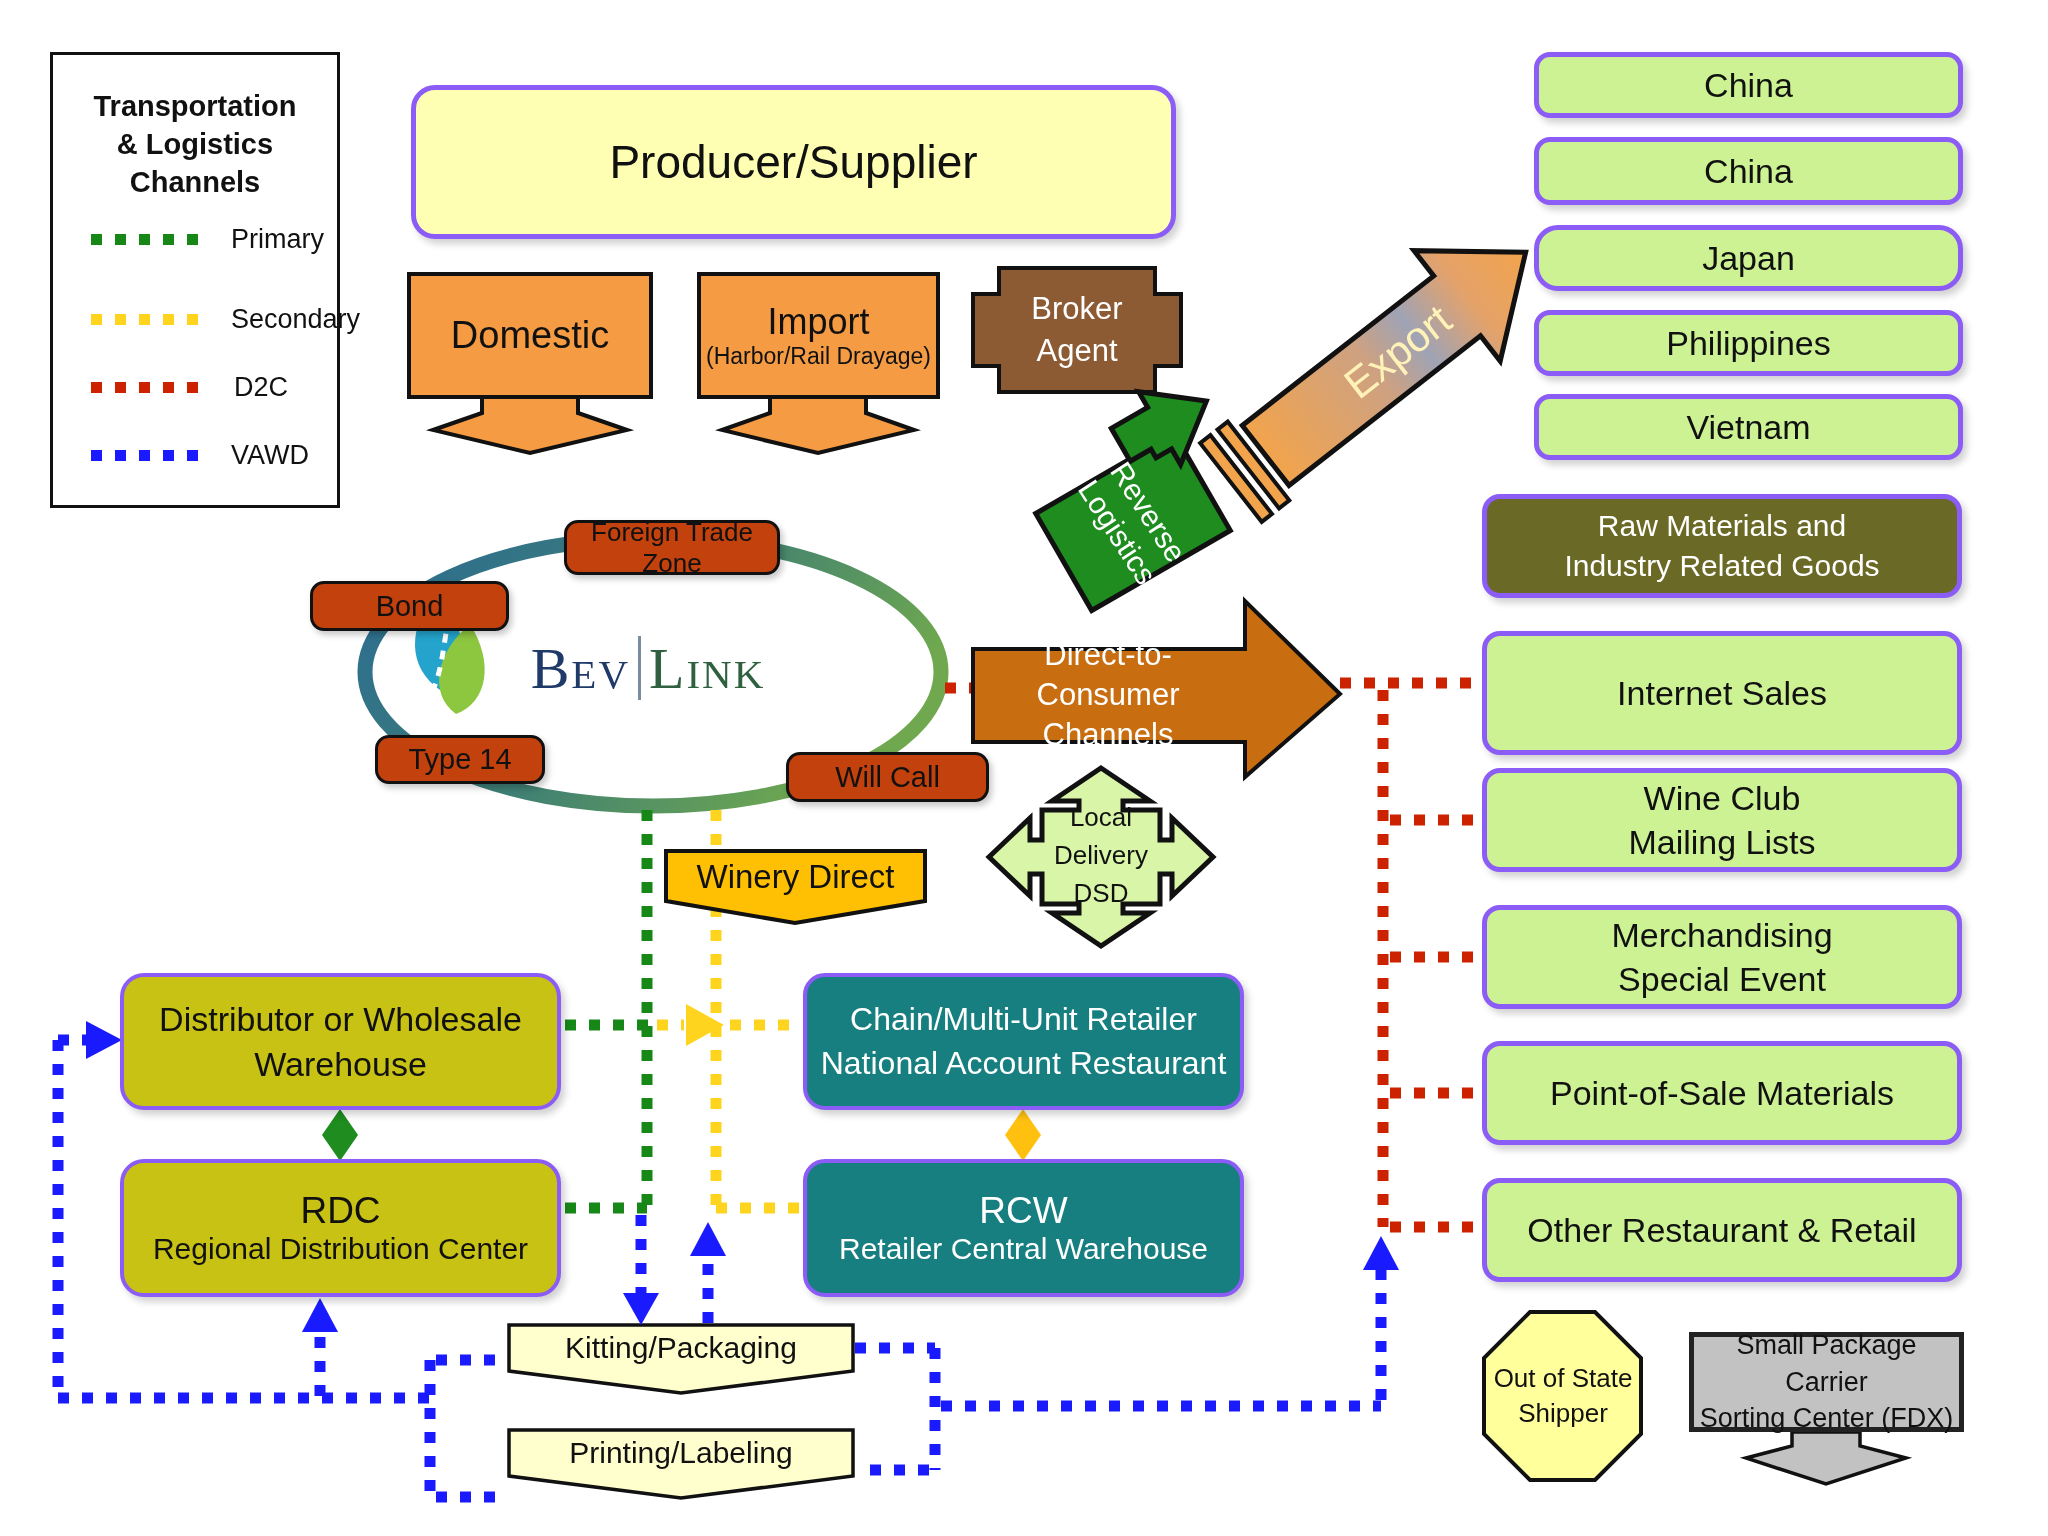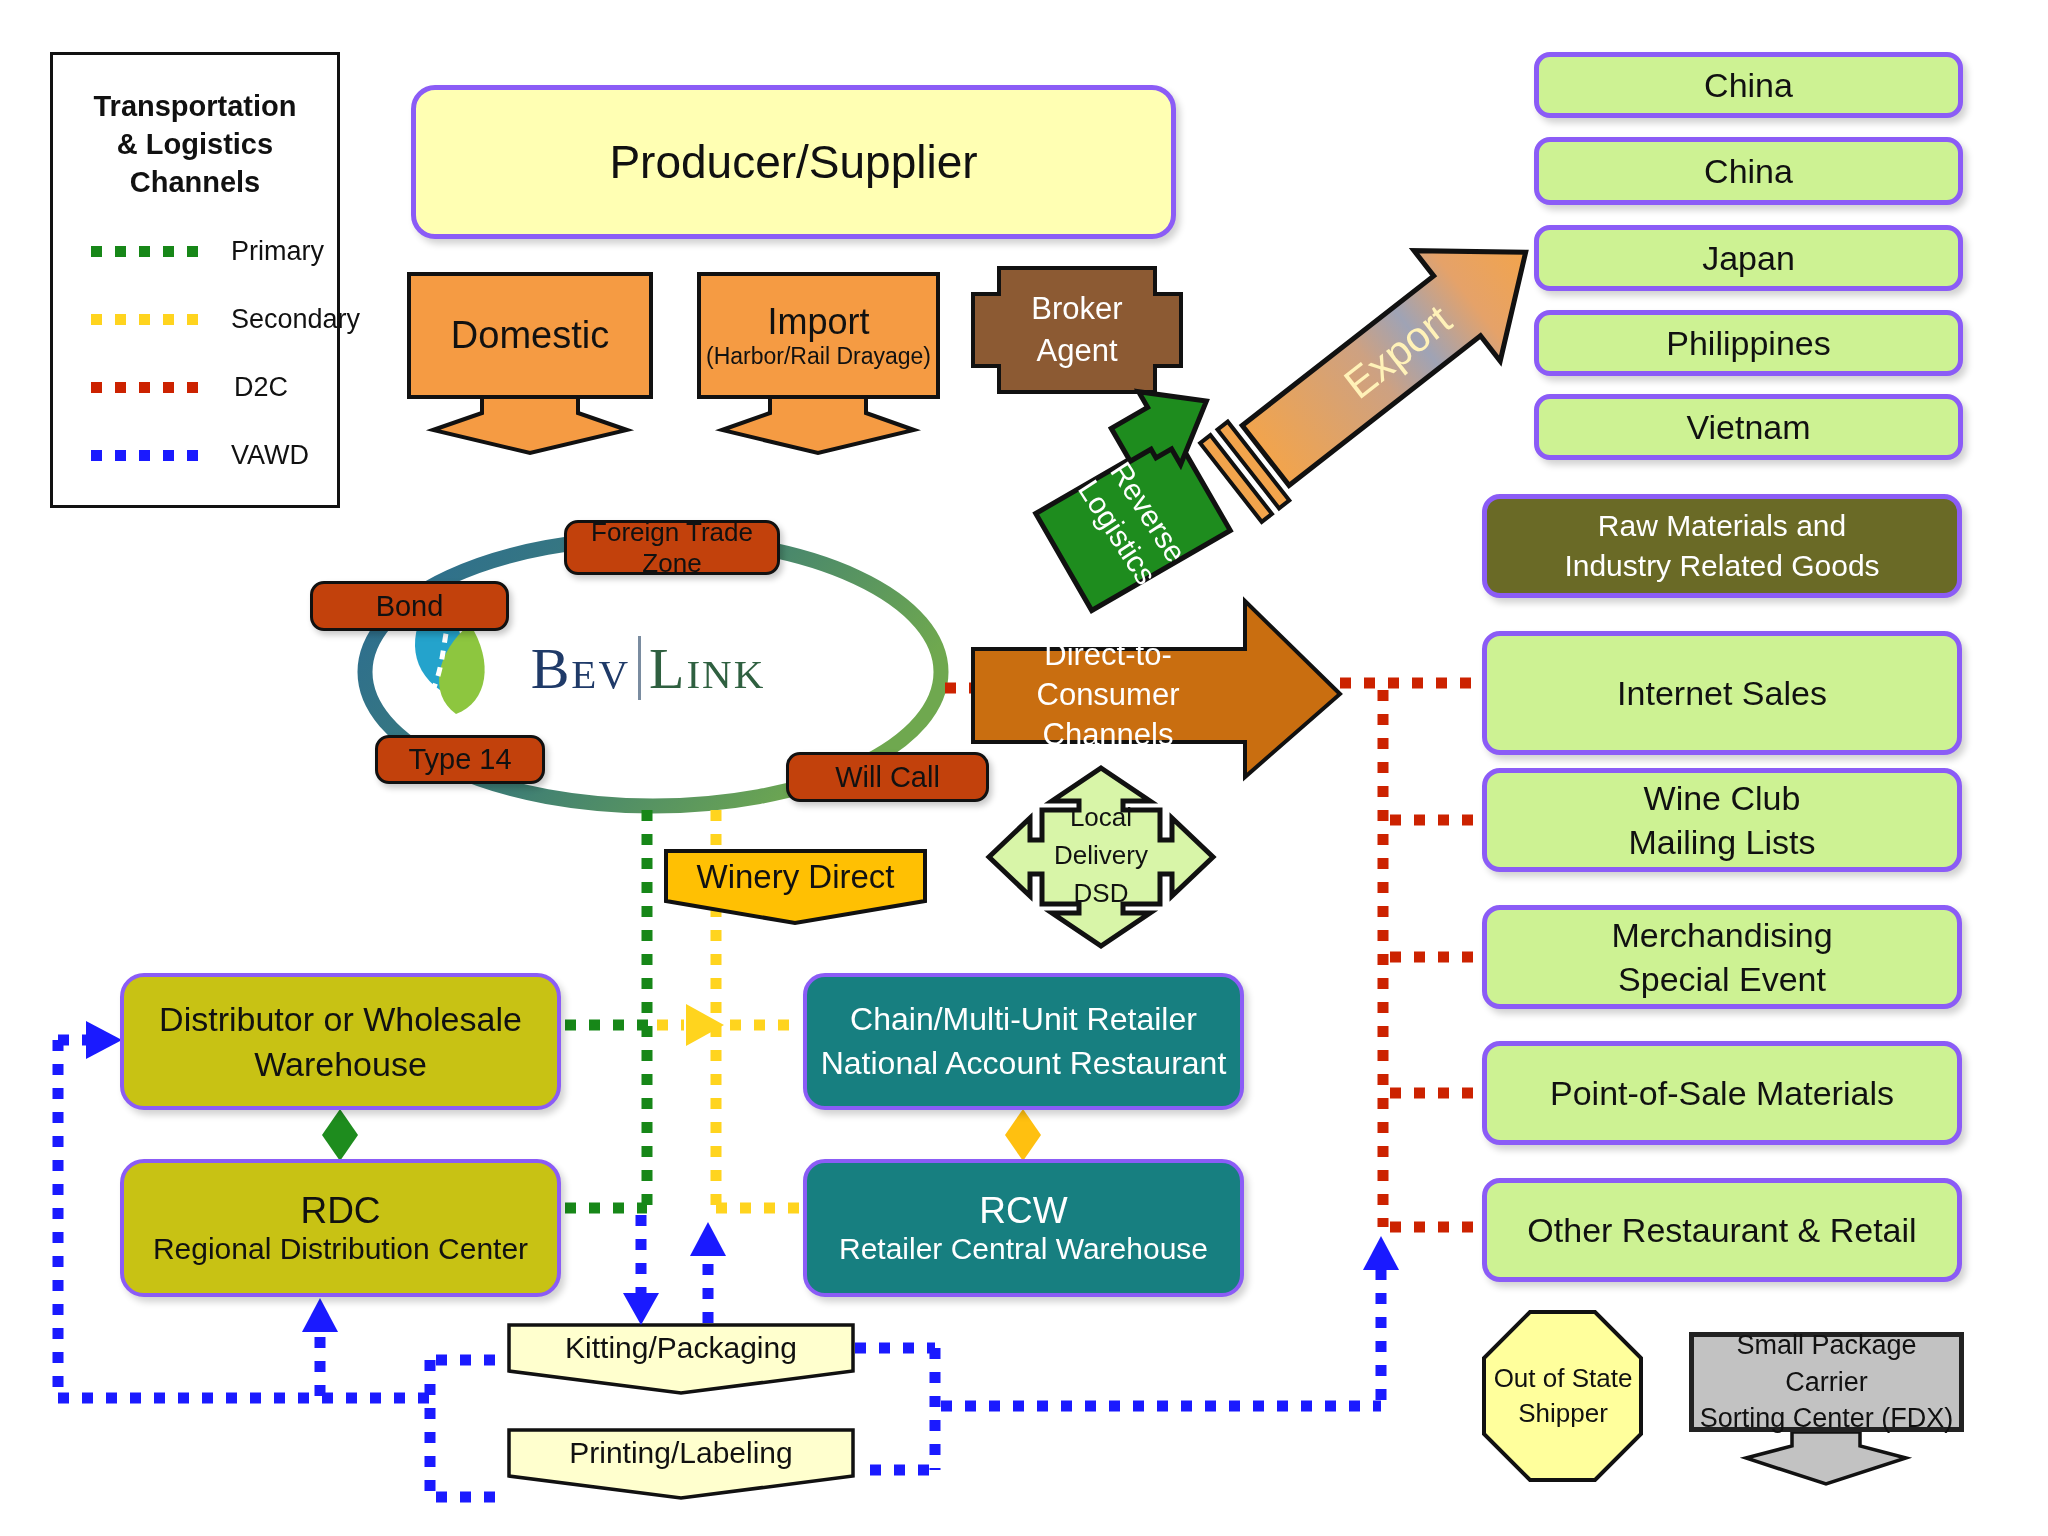--- a/index.html
+++ b/index.html
@@ -134,21 +134,21 @@
     </g>
 
     <polygon points="340,1109 358,1135 340,1161 322,1135" fill="#1E8C1E"></polygon>
     <polygon points="1023,1109 1041,1135 1023,1161 1005,1135" fill="#FFC010"></polygon>
   </svg>
 
   <div class="abs" style="left:50px;top:52px;width:290px;height:456px;border:3px solid #111;background:#fff;">
     <div class="lbl" style="left:0;top:30px;width:100%;height:120px;font-size:29px;font-weight:bold;line-height:1.3;">Transportation
 &amp; Logistics
 Channels</div>
-    <div class="legend-item" style="left:38px;top:176px;">
+    <div class="legend-item" style="left:38px;top:164px;">
       <div class="swatch" style="background:repeating-linear-gradient(90deg,#178718 0 11px,transparent 11px 24px);"></div>
       <span style="font-size:27px;">Primary</span>
     </div>
     <div class="legend-item" style="left:38px;top:244px;">
       <div class="swatch" style="background:repeating-linear-gradient(90deg,#FFD41E 0 11px,transparent 11px 24px);"></div>
       <span style="font-size:27px;">Secondary</span>
     </div>
     <div class="legend-item" style="left:38px;top:312px;gap:23px;">
       <div class="swatch" style="background:repeating-linear-gradient(90deg,#CC2200 0 11px,transparent 11px 24px);"></div>
       <span style="font-size:27px;">D2C</span>
@@ -168,21 +168,21 @@
   </div>
   <div class="lbl" style="left:973px;top:268px;width:208px;height:124px;font-size:31px;line-height:1.35;color:#fff;">Broker
 Agent</div>
 
   <div class="lbl" style="left:1298px;top:322px;width:200px;height:60px;font-size:42px;color:#FFF2B8;transform:rotate(-38deg);">Export</div>
   <div class="lbl" style="left:1063px;top:462px;width:140px;height:120px;font-size:30px;line-height:1.25;color:#fff;transform:rotate(57deg);">Reverse
 Logistics</div>
 
   <div class="box green-box" style="left:1534px;top:52px;width:429px;height:66px;">China</div>
   <div class="box green-box" style="left:1534px;top:137px;width:429px;height:68px;">China</div>
-  <div class="box green-box" style="left:1534px;top:225px;width:429px;height:66px;">Japan</div>
+  <div class="box green-box" style="left:1534px;top:225px;width:429px;height:66px;border-radius:24px;">Japan</div>
   <div class="box green-box" style="left:1534px;top:310px;width:429px;height:66px;">Philippines</div>
   <div class="box" style="left:1482px;top:494px;width:480px;height:104px;background:#6A6A26;border-radius:18px;font-size:30px;color:#fff;line-height:1.35;">Raw Materials and
 Industry Related Goods</div>
 
   <div class="box green-box" style="left:1534px;top:394px;width:429px;height:66px;">Vietnam</div>
   <div class="box green-box" style="left:1482px;top:631px;width:480px;height:124px;border-radius:18px;">Internet Sales</div>
   <div class="box green-box" style="left:1482px;top:768px;width:480px;height:104px;border-radius:18px;line-height:1.3;">Wine Club
 Mailing Lists</div>
   <div class="box green-box" style="left:1482px;top:905px;width:480px;height:104px;border-radius:18px;line-height:1.3;">Merchandising
 Special Event</div>

